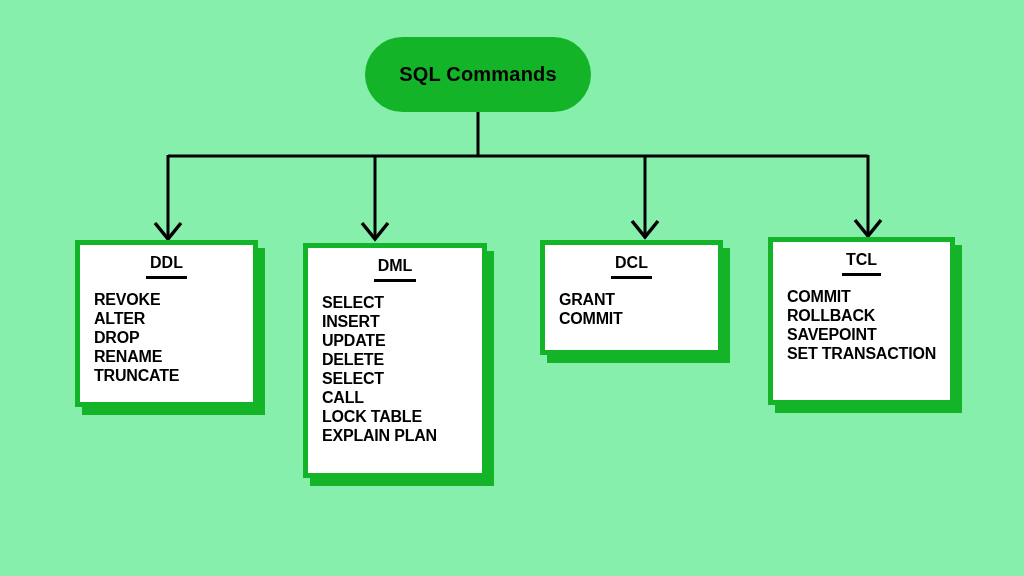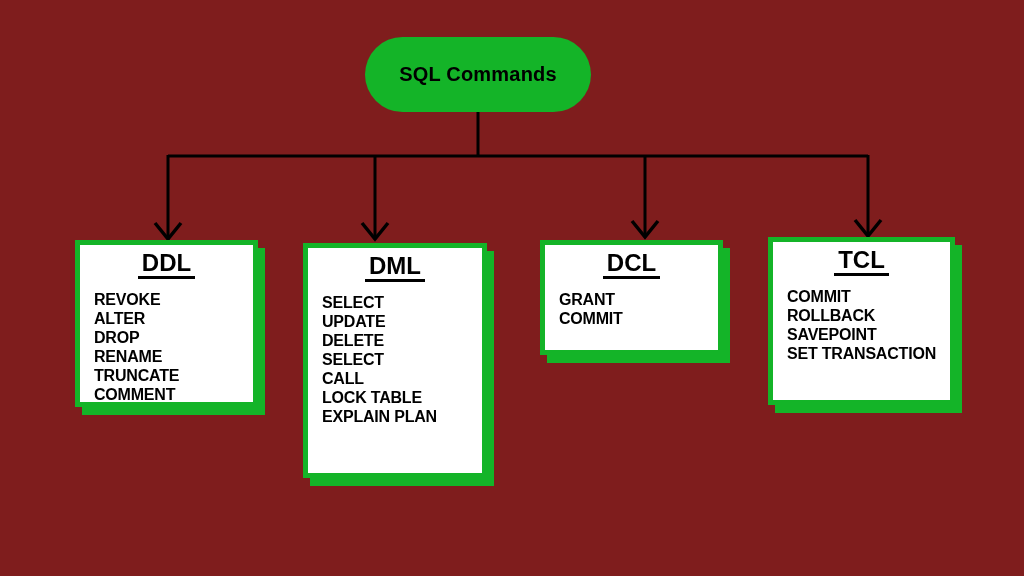--- a/index.html
+++ b/index.html
@@ -1,20 +1,20 @@
 <!DOCTYPE html>
 <html style="--green: #14B428;"><head>
 <meta charset="utf-8">
 <style>
   html, body { margin: 0; padding: 0; background: #ffffff; }
   .canvas {
     position: relative;
     width: 1024px;
     height: 576px;
-    background: #7f1d1d;
+    background: #86efac;
     overflow: hidden;
     font-family: "Liberation Sans", "DejaVu Sans", sans-serif;
     color: #000000;
   }
   .connectors {
     position: absolute;
     left: 0; top: 0;
     width: 1024px; height: 576px;
   }
   .root-node {
@@ -37,21 +37,21 @@
     box-shadow: 7px 8px 0 0 var(--green, #14B428);
     box-sizing: border-box;
   }
   .cmd-box.ddl { left: 75px;  top: 240px; width: 183px; height: 167px; }
   .cmd-box.dml { left: 303px; top: 243px; width: 184px; height: 235px; }
   .cmd-box.dcl { left: 540px; top: 240px; width: 183px; height: 115px; }
   .cmd-box.tcl { left: 768px; top: 237px; width: 187px; height: 168px; }
   .box-title {
     text-align: center;
     margin-top: 6px;
-    font-size: 24px;
+    font-size: 16px;
     font-weight: 700;
     line-height: 24px;
   }
   .box-title span {
     display: inline-block;
     padding: 0 4px 1px 4px;
     border-bottom: 3px solid #000000;
   }
   .command-list {
     list-style: none;
@@ -93,30 +93,30 @@
   <div class="cmd-box ddl">
     <div class="box-title">
       <span>DDL</span>
     </div>
     <ul class="command-list">
         <li>REVOKE</li>
         <li>ALTER</li>
         <li>DROP</li>
         <li>RENAME</li>
         <li>TRUNCATE</li>
-        <li>COMMENT</li>
       </ul>
   </div>
 
   <div class="cmd-box dml">
     <div class="box-title">
       <span>DML</span>
     </div>
     <ul class="command-list">
         <li>SELECT</li>
+        <li>INSERT</li>
         <li>UPDATE</li>
         <li>DELETE</li>
         <li>SELECT</li>
         <li>CALL</li>
         <li>LOCK TABLE</li>
         <li>EXPLAIN PLAN</li>
       </ul>
   </div>
 
   <div class="cmd-box dcl">

